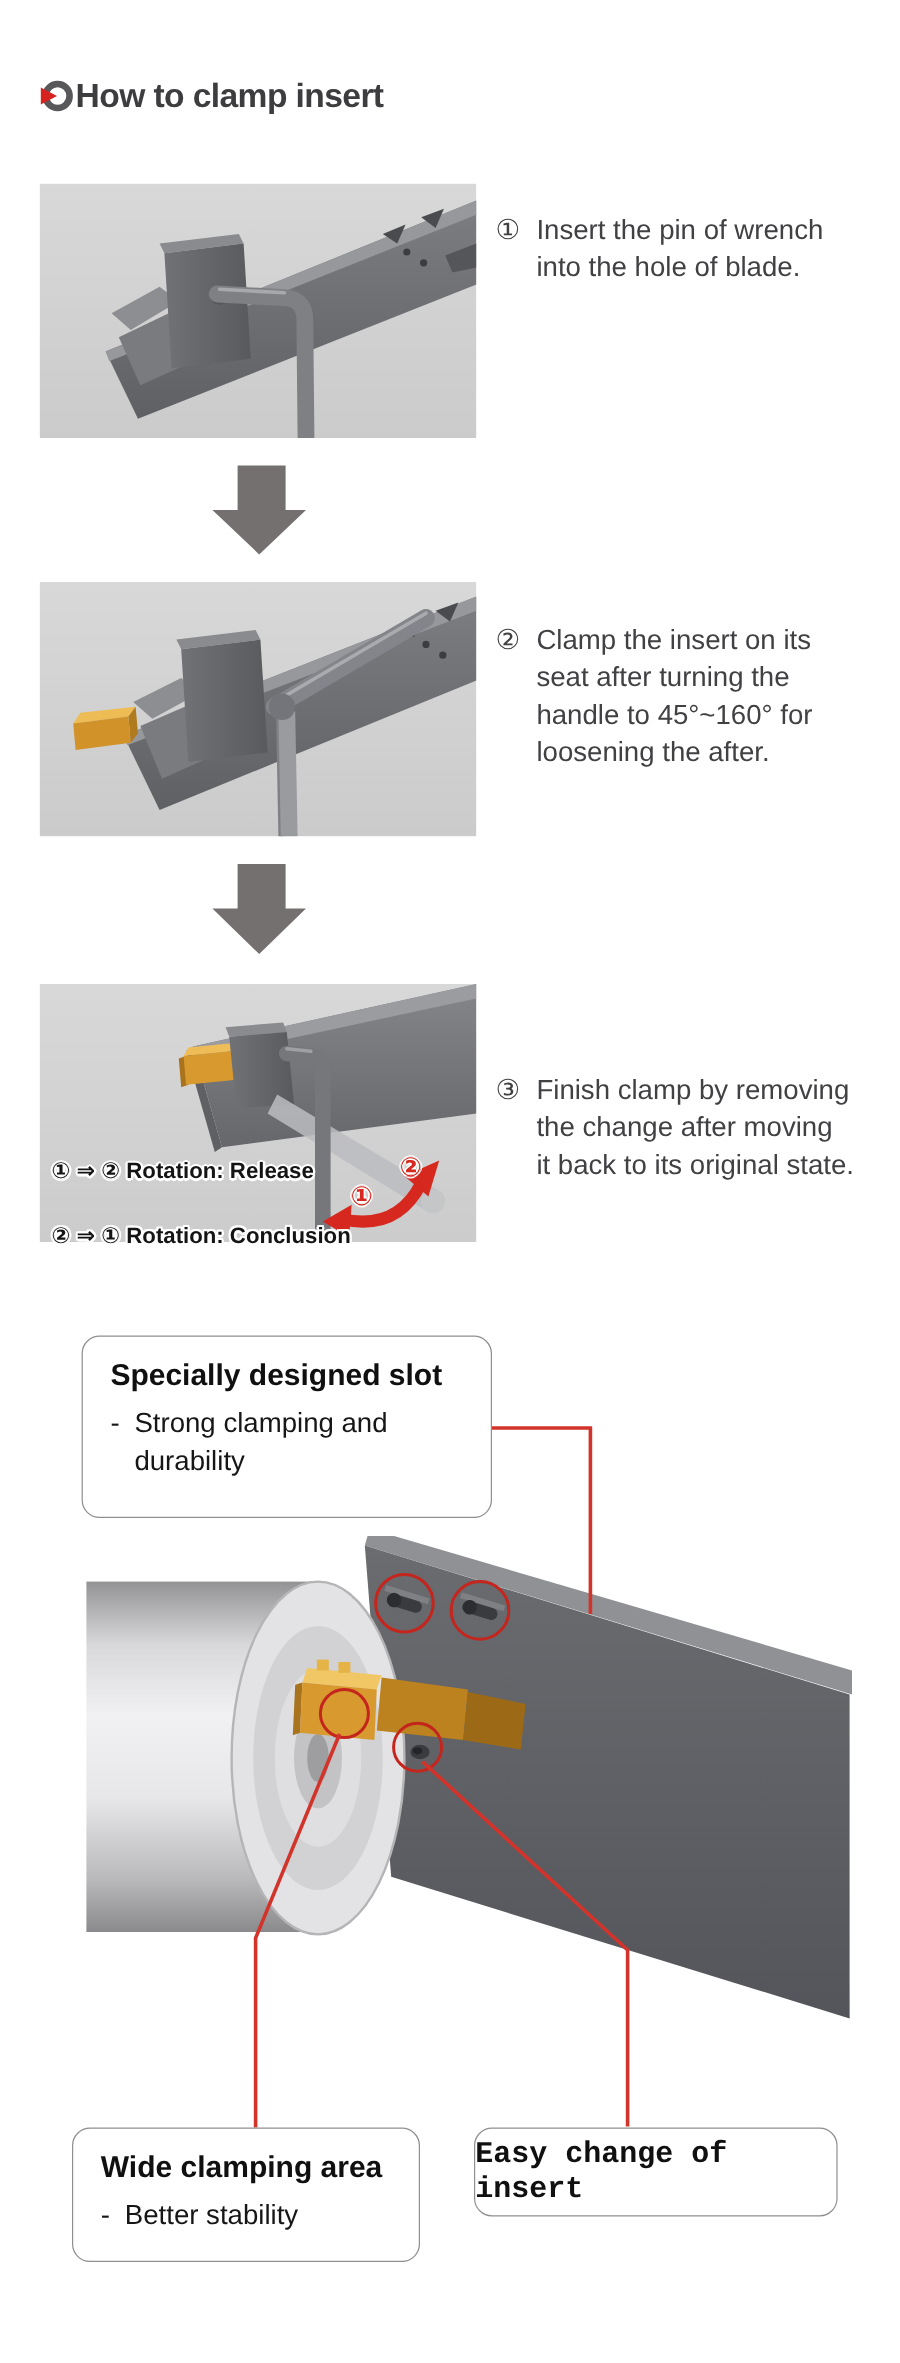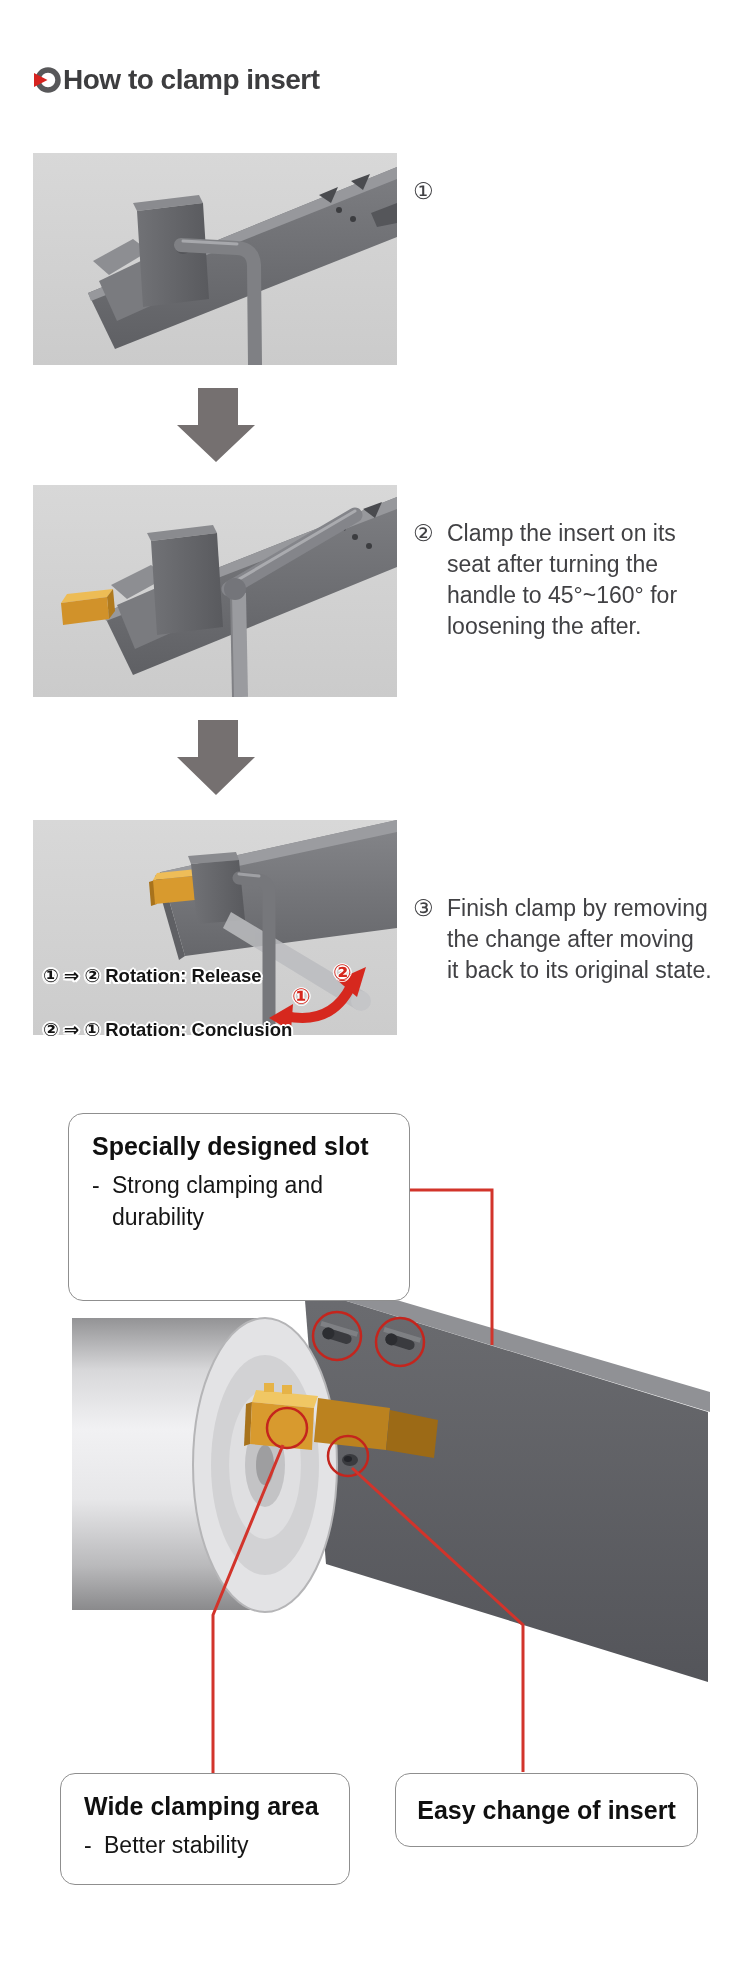--- a/index.html
+++ b/index.html
@@ -20,21 +20,21 @@
   .legend{position:absolute;left:10px;font-size:18.5px;font-weight:bold;color:#141414;white-space:nowrap;
           text-shadow:2px 0 0 #fff,-2px 0 0 #fff,0 2px 0 #fff,0 -2px 0 #fff,1.5px 1.5px 0 #fff,-1.5px -1.5px 0 #fff,1.5px -1.5px 0 #fff,-1.5px 1.5px 0 #fff;}
   .rot-marker{position:absolute;font-size:22px;font-weight:bold;color:#d6281e;
           text-shadow:1.5px 0 0 #fff,-1.5px 0 0 #fff,0 1.5px 0 #fff,0 -1.5px 0 #fff;}
   
   .callout{position:absolute;background:#ffffff;border:1.5px solid #8f8f8f;border-radius:15px;box-sizing:border-box;}
   .callout-title{font-size:25px;font-weight:bold;color:#101010;}
   .callout-bullet{display:flex;font-size:23px;color:#161616;line-height:32px;margin-top:8px;}
   .callout-bullet .dash{width:20px;flex:0 0 20px;}
   .co-pad{padding:18px 20px 0 23px;}
-  .center-box{display:flex;align-items:center;justify-content:center;}
+  .center-box{display:flex;align-items:center;justify-content:center;font-family:Liberation Mono, monospace;}
 </style>
 </head>
 <body>
 
 <div id="page">
 
   <div class="header">
     <svg width="30" height="30" viewBox="0 0 30 30">
       <circle cx="15" cy="15" r="10" fill="none" stroke="#58585a" stroke-width="5.5"></circle>
       <polygon points="1,8 14.5,15 1,22" fill="#d6231f"></polygon>
@@ -79,20 +79,24 @@
       <g>
         <circle cx="150" cy="93" r="8" fill="#55565a"></circle>
         <path d="M148,92 L204,95 Q220,96 221,112 L222,212" stroke="#7f8084" stroke-width="14" fill="none" stroke-linecap="round"></path>
         <path d="M150,88 L204,91" stroke="#a7a8ac" stroke-width="3" fill="none" stroke-linecap="round"></path>
       </g>
     </svg>
   </div>
 
   <div class="step" style="top:176px;">
     <span class="step-num">①</span>
+    <div>
+      <div>Insert the pin of wrench</div>
+      <div>into the hole of blade.</div>
+    </div>
   </div>
 
   <svg class="flow-arrow" width="750" height="1969" viewBox="0 0 750 1969" style="pointer-events:none;">
     <polygon points="198,388 238,388 238,425 255,425 216,462 177,425 198,425" fill="#757070"></polygon>
     <polygon points="198,720 238,720 238,757 255,757 216,795 177,757 198,757" fill="#757070"></polygon>
   </svg>
 
   <div class="fig" style="top:485px;">
     <svg width="364" height="212" viewBox="0 0 364 212">
       <defs>
@@ -270,21 +274,21 @@
       <circle cx="288" cy="176" r="20"></circle>
     </g>
   </svg>
 
   <svg style="position:absolute;left:0;top:1060px;pointer-events:none;" width="750" height="840" viewBox="0 0 750 840">
     <polyline points="410,130 492,130 492,285" fill="none" stroke="#d2342b" stroke-width="3"></polyline>
     <polyline points="283,385 213,555 213,713" fill="none" stroke="#d2342b" stroke-width="3"></polyline>
     <polyline points="352,408 523,565 523,712" fill="none" stroke="#d2342b" stroke-width="3"></polyline>
   </svg>
 
-  <div class="callout" style="left:68px;top:1113px;width:342px;height:188px;">
+  <div class="callout" style="left:68px;top:1113px;width:342px;height:152px;">
     <div class="co-pad">
       <div class="callout-title">Specially designed slot</div>
       <div class="callout-bullet">
         <span class="dash">-</span>
         <div>
           <div>Strong clamping and</div>
           <div>durability</div>
         </div>
       </div>
     </div>

